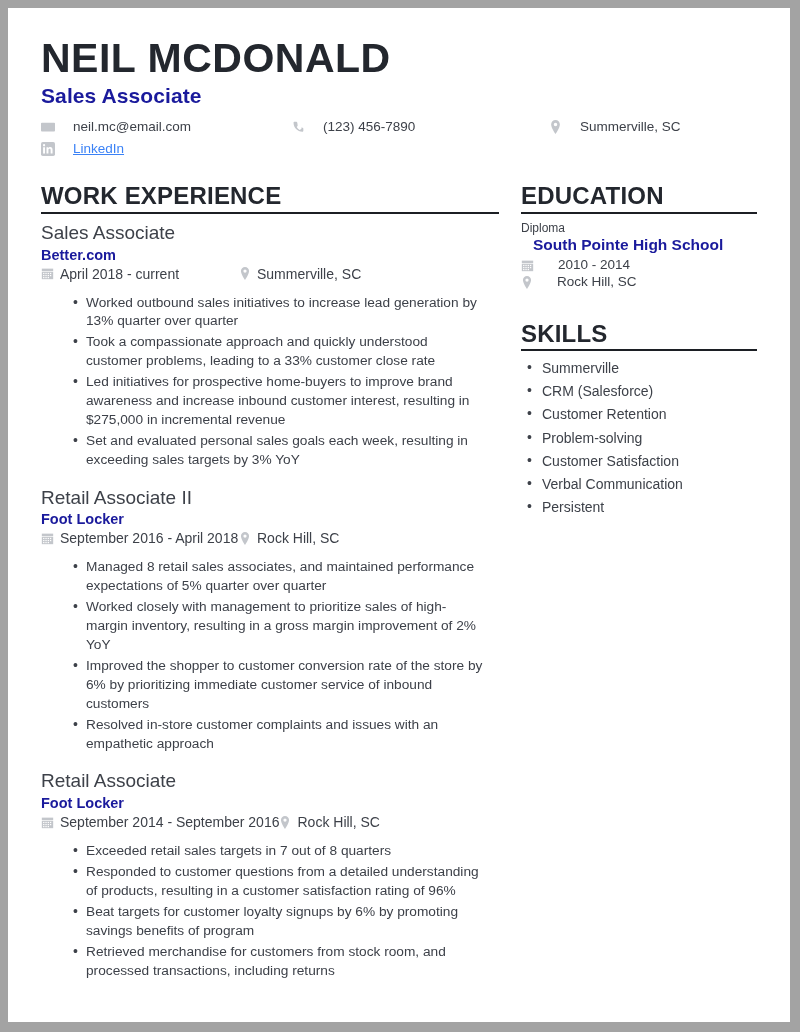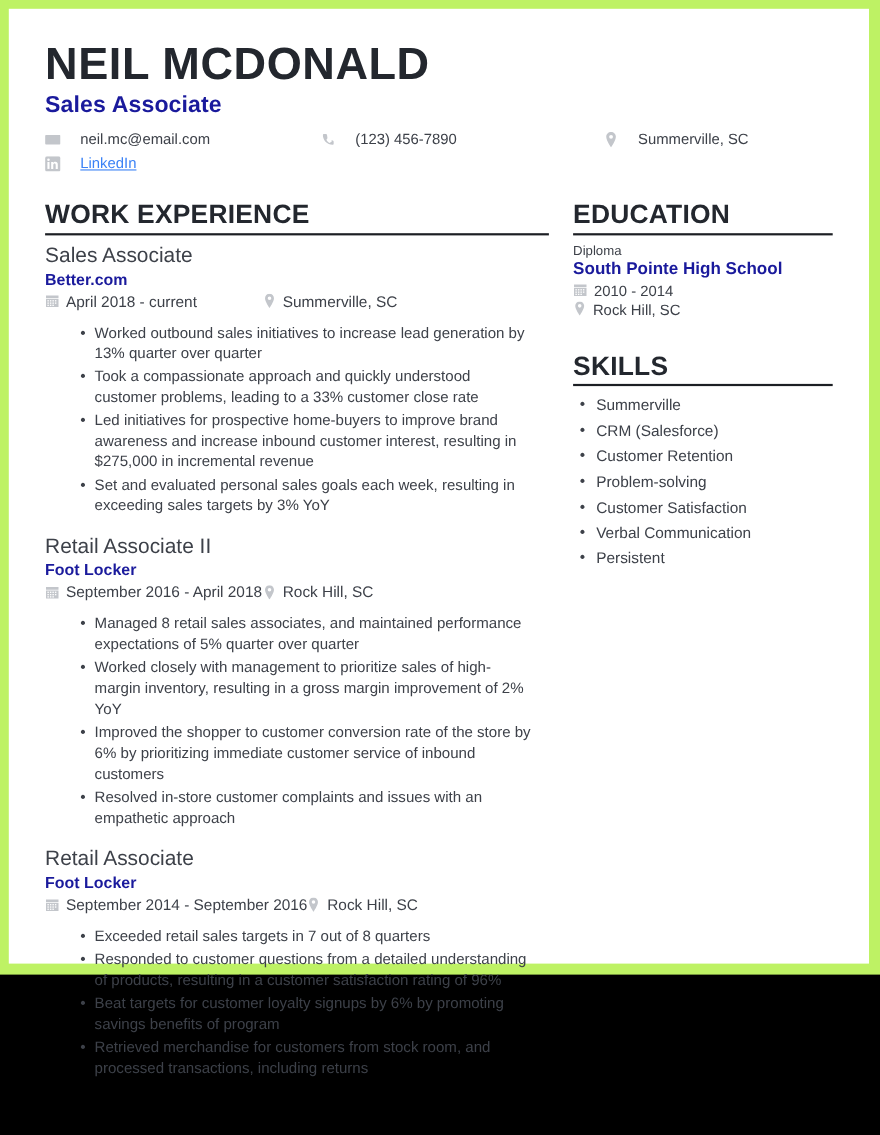--- a/index.html
+++ b/index.html
@@ -9,22 +9,22 @@
   }
   body {
     width: 800px;
     height: 1032px;
     overflow: hidden;
     font-family: "Liberation Sans", sans-serif;
   }
   .page-frame {
     box-sizing: border-box;
     width: 800px;
-    height: 886px;
-    background: #bef264;
+    height: 1032px;
+    background: #a3a3a3;
     padding: 8px 10px 10px 8px;
   }
   .page {
     box-sizing: border-box;
     width: 100%;
     height: 100%;
     background: #ffffff;
     padding: 28px 33px 0 33px;
     position: relative;
   }
@@ -147,26 +147,26 @@
   
   .edu-degree {
     font-size: 12px;
     color: #3d4149;
     margin: 0 0 1px 0;
   }
   .edu-school {
     font-size: 15.5px;
     font-weight: 700;
     color: #1a1a9c;
-    margin: 0 0 3px 0;
+    margin: 0 0 3px 12px;
   }
   .edu-line {
     display: flex;
-    align-items: flex-start;
-    gap: 6px;
+    align-items: flex-end;
+    gap: 24px;
     font-size: 13.5px;
     color: #3d4149;
     margin-bottom: 2px;
   }
   .skills-head { margin-top: 31px; }
   ul.skills {
     list-style: none;
     margin: 0;
     padding: 0 0 0 6px;
   }

